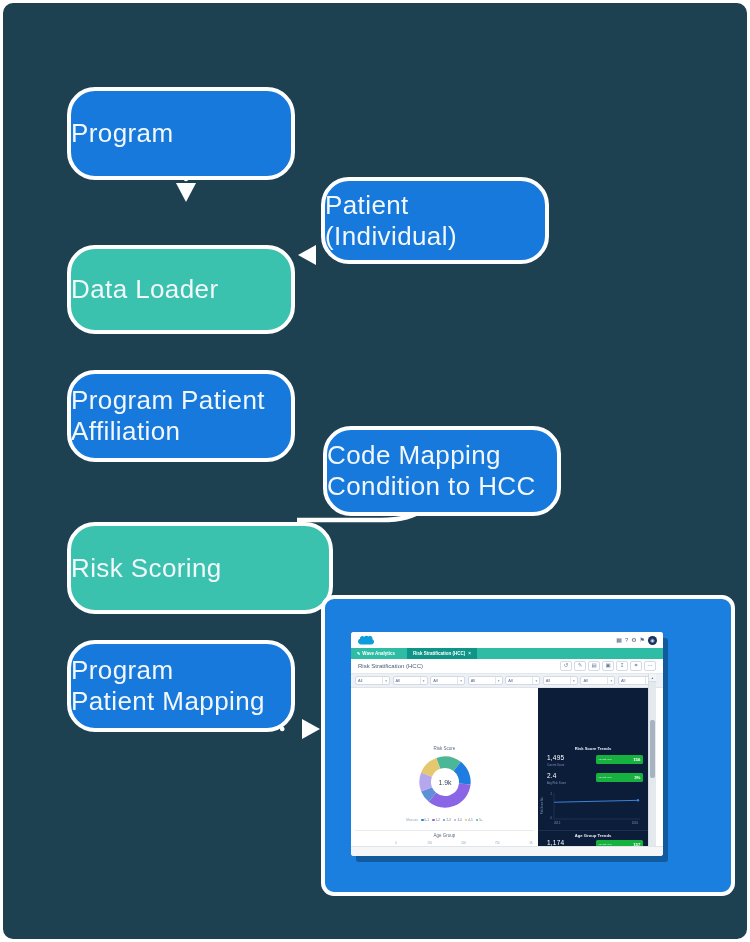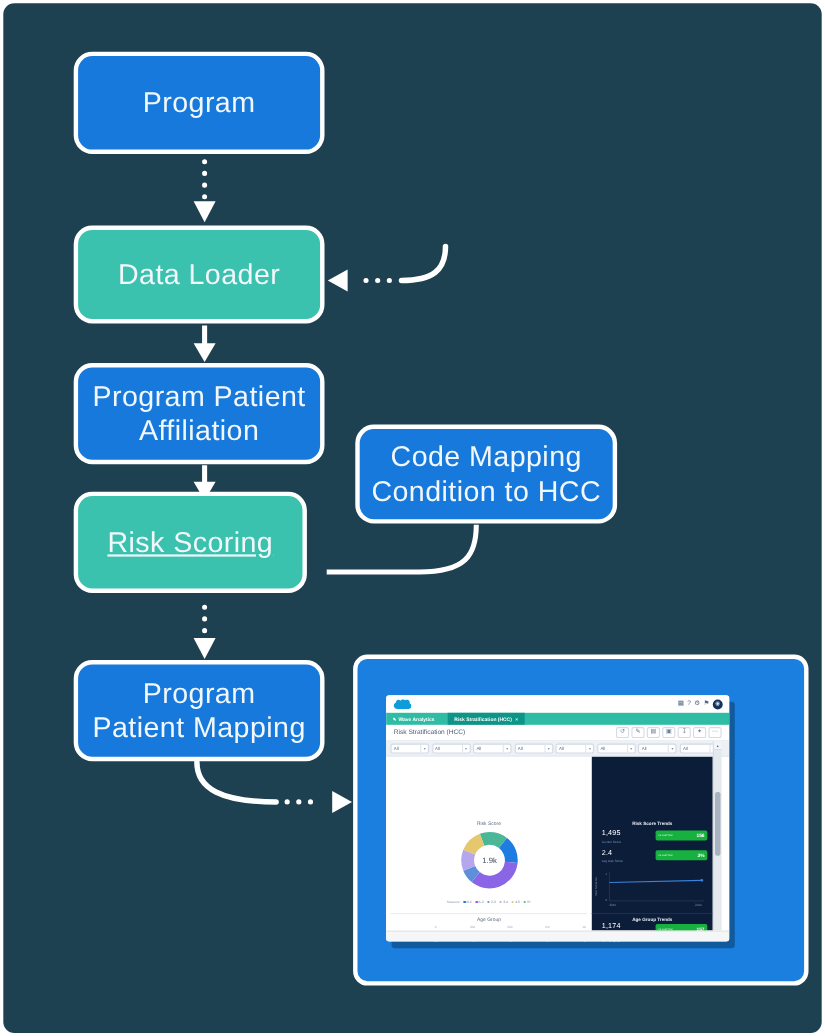--- a/index.html
+++ b/index.html
@@ -1,24 +1,24 @@
 <!DOCTYPE html>
 <html><head>
 <meta charset="utf-8">
 <style>
   html,body{margin:0;padding:0;}
   body{width:750px;height:942px;background:#ffffff;position:relative;overflow:hidden;
        font-family:"Liberation Sans",sans-serif;}
   .canvas{position:absolute;left:3px;top:3px;width:744px;height:936px;
           background:#1e4152;border-radius:10px;}
   
-  .node{position:absolute;box-sizing:border-box;border:4px solid #ffffff;border-radius:17px;
-        display:flex;flex-direction:column;align-items:center;justify-content:center;
+  .node{position:absolute;box-sizing:border-box;border:4px solid #ffffff;border-radius:28px;
+        display:flex;flex-direction:column;align-items:flex-start;justify-content:center;
         color:#f2f7fb;font-weight:300;font-size:26px;line-height:1.18;letter-spacing:.4px;
-        text-align:center;}
+        text-align:center;margin-top:40px;}
   .node-blue{background:#1779db;}
   .node-teal{background:#3ac2ae;}
   #connectors{position:absolute;left:0;top:0;pointer-events:none;}
   
   .dash-frame{position:absolute;left:318px;top:592px;width:414px;height:301px;box-sizing:border-box;
               background:#1b7fdf;border:4px solid #ffffff;border-radius:13px;}
   .window{position:absolute;left:26px;top:33px;width:312px;height:224px;background:#ffffff;
           border-radius:3px;box-shadow:5px 6px 0 #115a9e;overflow:hidden;}
   .window *{box-sizing:border-box;}
   .win-header{position:absolute;left:0;top:0;width:312px;height:16px;background:#ffffff;
@@ -121,32 +121,36 @@
     <polygon points="173,577 193,577 183,596" fill="#fff"></polygon>
 
     <path d="M176 690 C176 714 198 726 248 726" stroke="#fff" stroke-width="5" fill="none" stroke-linecap="round"></path>
     <path d="M258 726 L284 726" stroke="#fff" stroke-width="4.6" fill="none" stroke-linecap="round" stroke-dasharray="0.1 10.5"></path>
     <polygon points="299,716 299,736 317,726" fill="#fff"></polygon>
   </svg>
 
   <div class="node node-blue" style="left:64px;top:44px;width:228px;height:93px;">
     <span>Program</span>
   </div>
+  <div class="node node-blue" style="left:318px;top:134px;width:228px;height:87px;">
+    <span>Patient</span>
+    <span>(Individual)</span>
+  </div>
   <div class="node node-teal" style="left:64px;top:202px;width:228px;height:89px;">
     <span>Data Loader</span>
   </div>
   <div class="node node-blue" style="left:64px;top:327px;width:228px;height:92px;">
     <span>Program Patient</span>
     <span>Affiliation</span>
   </div>
   <div class="node node-blue" style="left:320px;top:383px;width:238px;height:90px;">
     <span>Code Mapping</span>
     <span>Condition to HCC</span>
   </div>
-  <div class="node node-teal" style="left:64px;top:444px;width:212px;height:92px;text-decoration:underline;">
+  <div class="node node-teal" style="left:64px;top:479px;width:266px;height:92px;">
     <span>Risk Scoring</span>
   </div>
   <div class="node node-blue" style="left:64px;top:597px;width:228px;height:92px;">
     <span>Program</span>
     <span>Patient Mapping</span>
   </div>
 
   <div class="dash-frame">
     <div class="window">
 

